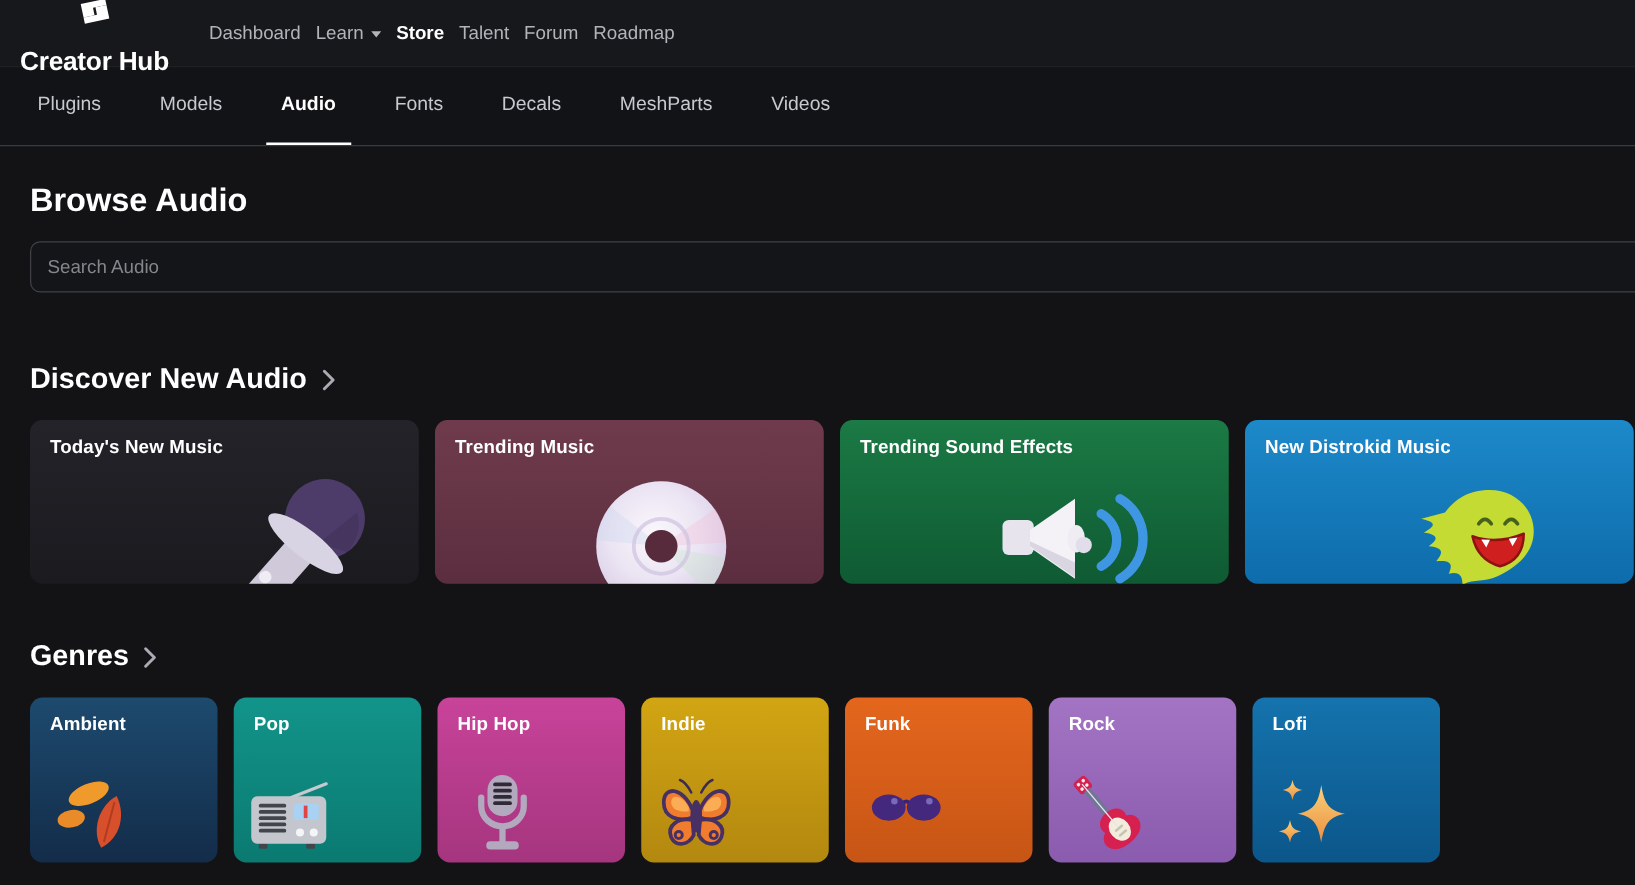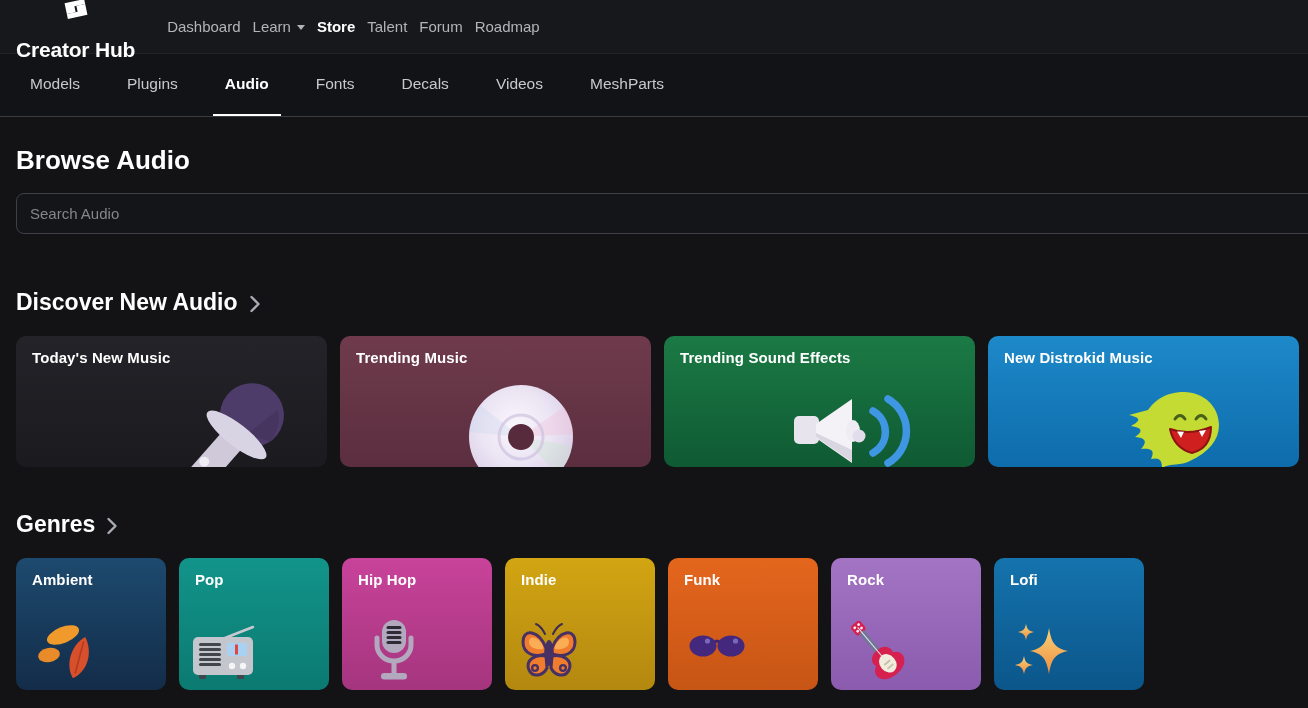--- a/index.html
+++ b/index.html
@@ -19,21 +19,21 @@
     border-right:4.5px solid transparent; border-top:5px solid #b2b4ba; margin-top:2px; }
 
   
   .tabbar { height:63px; background:#121317; display:flex; align-items:stretch;
     padding-left:18px; gap:23px; border-bottom:1px solid #3a3c41; }
   .tab { display:flex; align-items:center; padding:0 12px; font-size:15.5px;
     color:#c7c9ce; cursor:pointer; border-bottom:2px solid transparent; }
   .tab.active { color:#fff; font-weight:700; border-bottom-color:#fff; }
 
   
-  .content { padding:0 0 0 16px; }
+  .content { padding:0 0 0 24px; }
   .page-title { font-size:26px; font-weight:800; line-height:36px; margin-top:25px; }
   .search-wrap { margin-top:15px; margin-right:-16px; }
   .search-input { width:calc(100% + 24px); height:41px; background:#141519;
     border:1px solid #3f4147; border-radius:8px; padding:0 13px; font-size:15px;
     color:#e8e8ea; outline:none; font-family:"Liberation Sans", sans-serif; }
   .search-input::placeholder { color:#84868c; }
 
   .section-head { display:flex; align-items:center; gap:11px; cursor:pointer; }
   .section-head.discover { margin-top:53px; }
   .section-head.genres { margin-top:42px; }
@@ -94,27 +94,27 @@
     <a class="nav-link">
         <span>Forum</span>
       </a>
     <a class="nav-link">
         <span>Roadmap</span>
       </a>
   </nav>
 </header>
 
 <nav class="tabbar">
+  <div class="tab">Plugins</div>
   <div class="tab">Models</div>
-  <div class="tab">Plugins</div>
   <div class="tab active">Audio</div>
   <div class="tab">Fonts</div>
   <div class="tab">Decals</div>
+  <div class="tab">MeshParts</div>
   <div class="tab">Videos</div>
-  <div class="tab">MeshParts</div>
 </nav>
 
 <main class="content">
   <h1 class="page-title">Browse Audio</h1>
 
   <div class="search-wrap">
     <input class="search-input" type="text" value="" placeholder="Search Audio" style="">
   </div>
 
   <div class="section-head discover">

